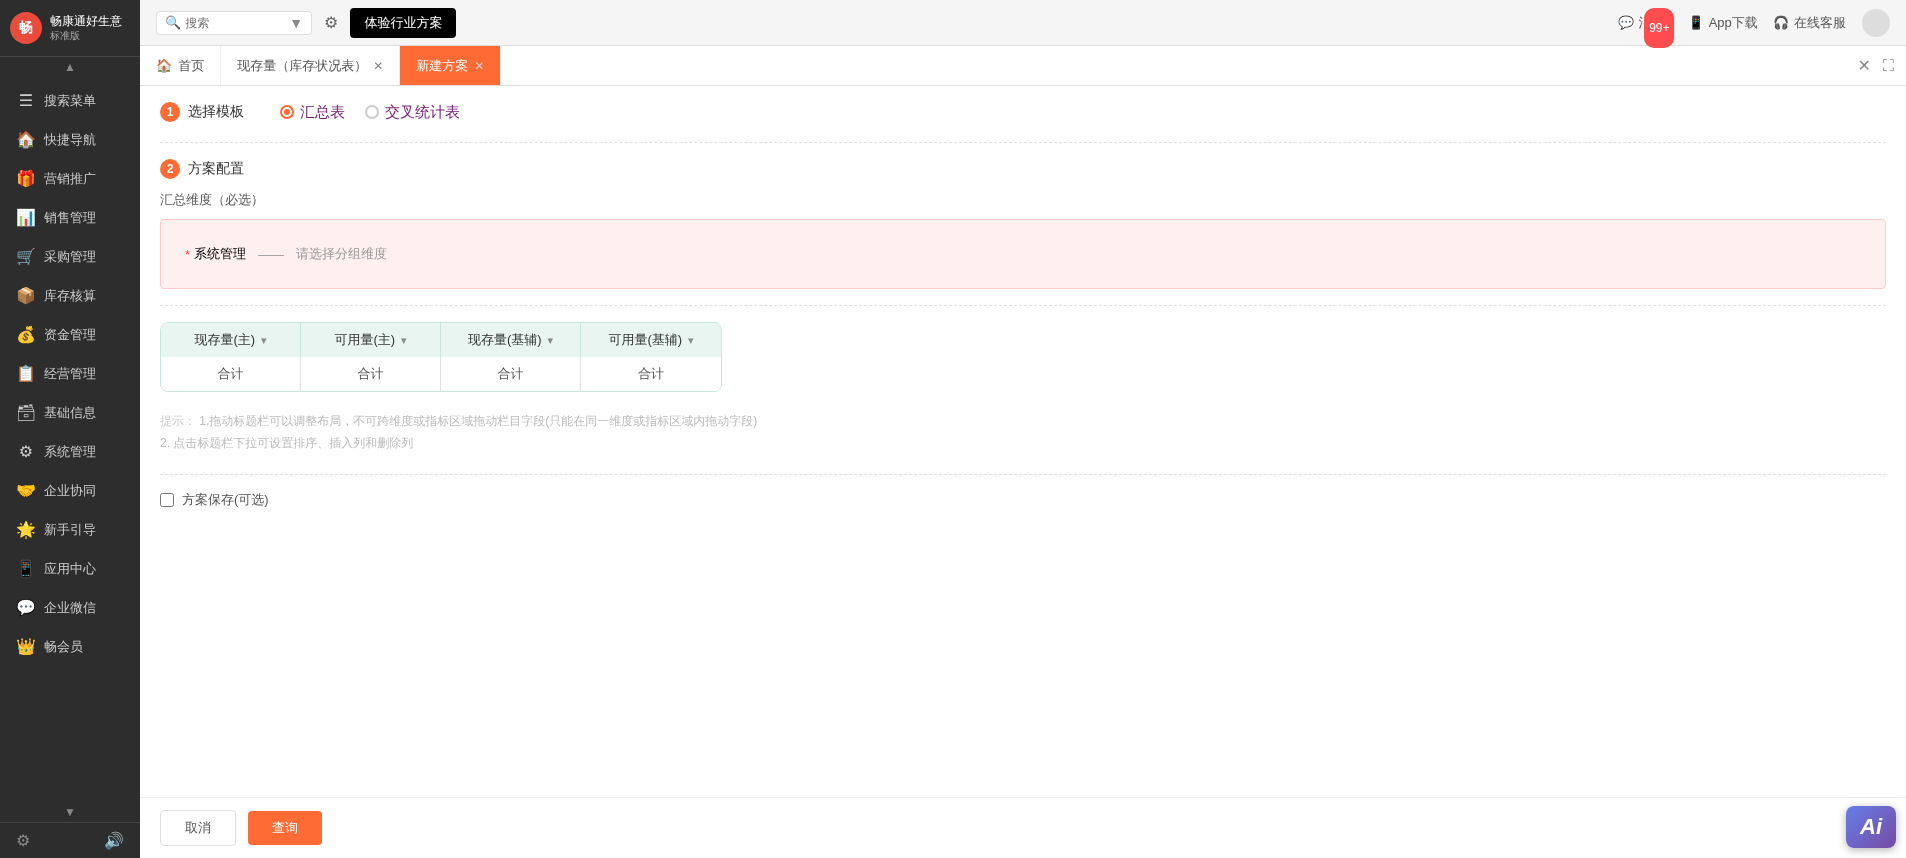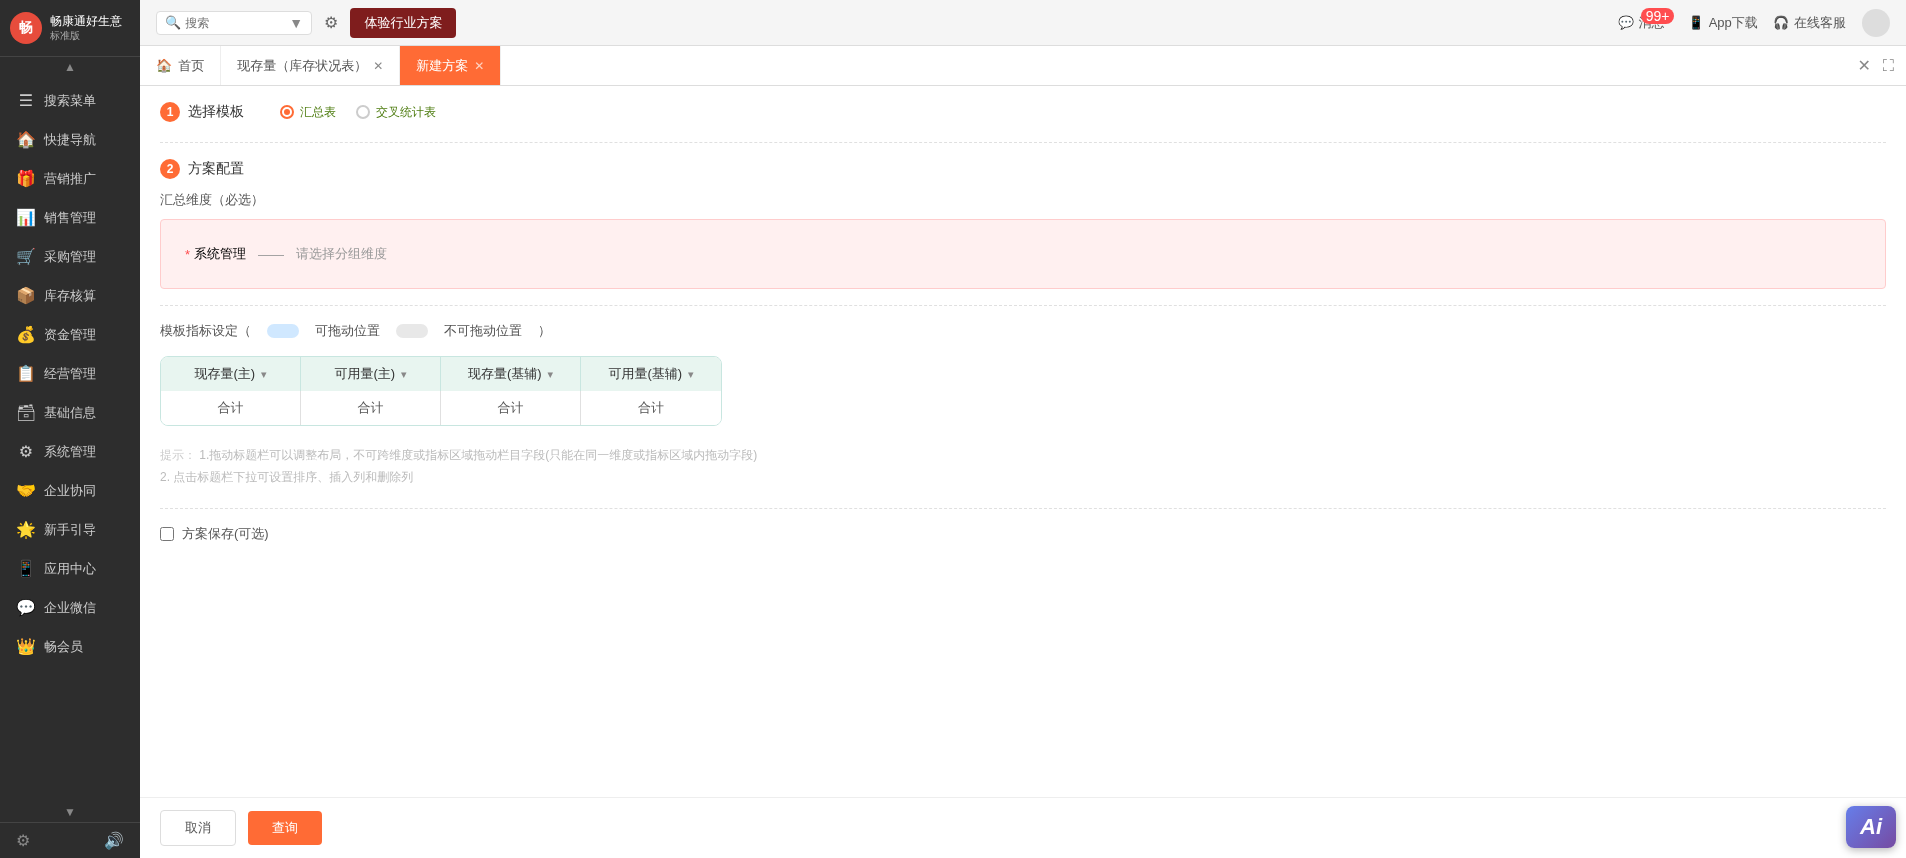--- a/index.html
+++ b/index.html
@@ -79,29 +79,29 @@
     .topbar-search input {
       border: none; outline: none; font-size: 12px; width: 100px; color: #999;
     }
     .topbar-dropdown-btn {
       background: none; border: none; cursor: pointer; color: #888; font-size: 14px;
     }
     .topbar-settings-btn {
       background: none; border: none; cursor: pointer; color: #666; font-size: 16px; padding: 4px;
     }
     .topbar-trial-btn {
-      background: #7f1d1d; color: #fff; border: none; border-radius: 4px;
+      background: #000000; color: #fff; border: none; border-radius: 4px;
       padding: 6px 14px; cursor: pointer; font-size: 13px;
     }
     .topbar-spacer { flex: 1; }
     .topbar-right { display: flex; align-items: center; gap: 16px; }
     .topbar-msg { display: flex; align-items: center; gap: 4px; color: #555; cursor: pointer; position: relative; font-size: 13px; }
     .topbar-badge {
       background: #ff4d4f; color: #fff; border-radius: 10px;
-      padding: 0 5px; font-size: 14px; position: absolute; top: -6px; right: -10px;
+      padding: 13px 5px; font-size: 12px; position: absolute; top: -6px; right: -10px;
     }
     .topbar-app { display: flex; align-items: center; gap: 4px; color: #555; cursor: pointer; font-size: 13px; }
     .topbar-service { display: flex; align-items: center; gap: 4px; color: #555; cursor: pointer; font-size: 13px; }
     .topbar-user { display: flex; align-items: center; gap: 4px; cursor: pointer; }
     .topbar-avatar { width: 28px; height: 28px; background: #ddd; border-radius: 50%; }
 
     
     .tabbar {
       background: #fff;
       display: flex;
@@ -166,21 +166,21 @@
     }
     .radio-option {
       display: flex; align-items: center; gap: 6px; cursor: pointer;
     }
     .radio-circle {
       width: 14px; height: 14px; border-radius: 50%;
       border: 2px solid #ccc; display: flex; align-items: center; justify-content: center;
     }
     .radio-circle.checked { border-color: #ff6b35; }
     .radio-inner { width: 6px; height: 6px; border-radius: 50%; background: #ff6b35; }
-    .radio-label { font-size: 12px; color: #4d7c0f; }
+    .radio-label { font-size: 15px; color: #701a75; }
 
     
     .section-divider { border: none; border-top: 1px dashed #e0e0e0; margin: 16px 0; }
 
     
     .dimension-label { font-size: 13px; color: #555; margin-bottom: 10px; margin-left: 0; }
 
     .dimension-box {
       background: #fff0f0;
       border: 1px solid #ffcccc;
@@ -474,28 +474,20 @@
 
         <div class="dimension-box">
           <span class="dimension-required">*</span>
           <span>系统管理</span>
           <span class="dimension-arrow">——</span>
           <span class="dimension-placeholder">请选择分组维度</span>
         </div>
 
         <hr class="section-divider">
 
-        <div class="indicator-settings">
-          <span>模板指标设定（</span>
-          <span class="draggable-badge"></span>
-          <span>可拖动位置</span>
-          <span class="non-draggable-badge"></span>
-          <span>不可拖动位置</span>
-          <span>）</span>
-        </div>
 
         <div class="stats-section">
           <div class="stats-table">
             <div class="stats-header-row">
               <div class="stats-header-cell">
                 <span>现存量(主)</span>
                 <span class="chevron-icon">▾</span>
               </div>
               <div class="stats-header-cell">
                 <span>可用量(主)</span>

